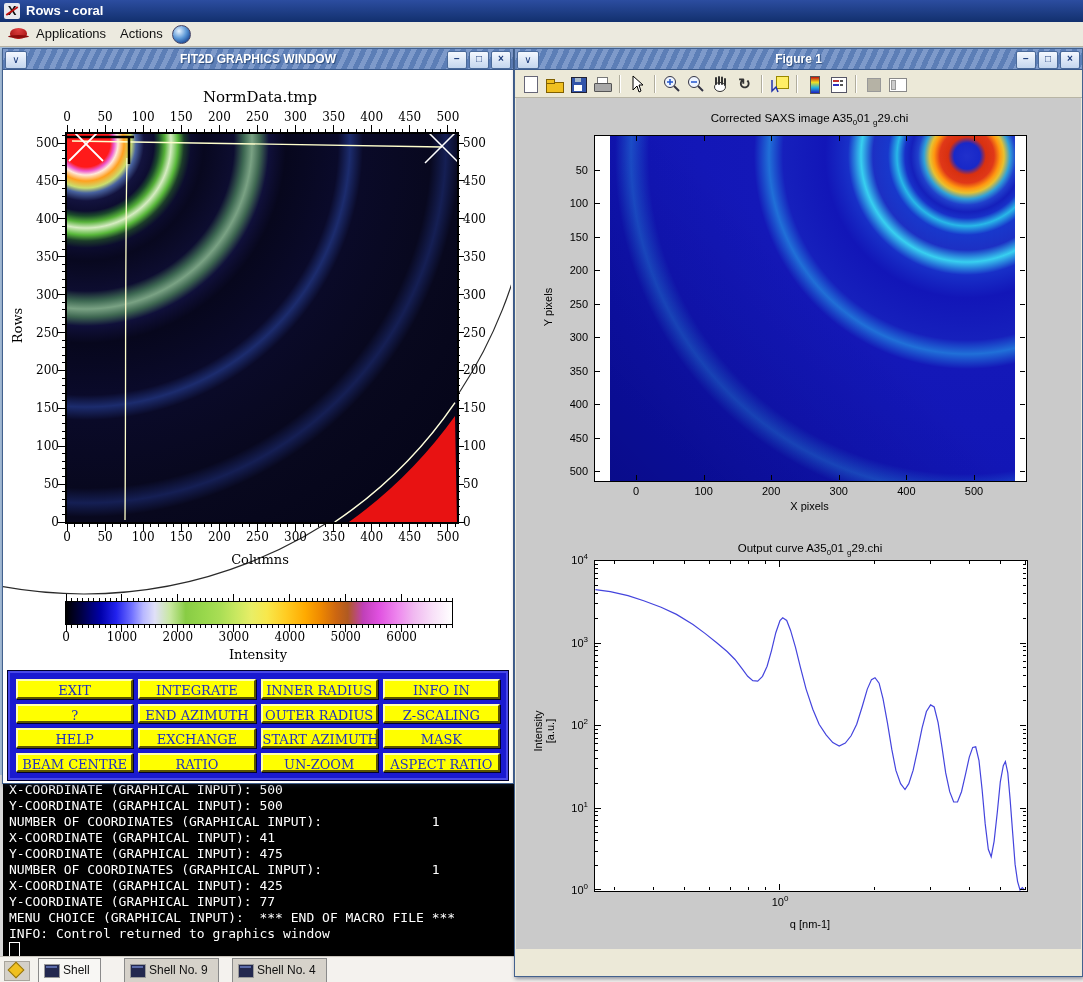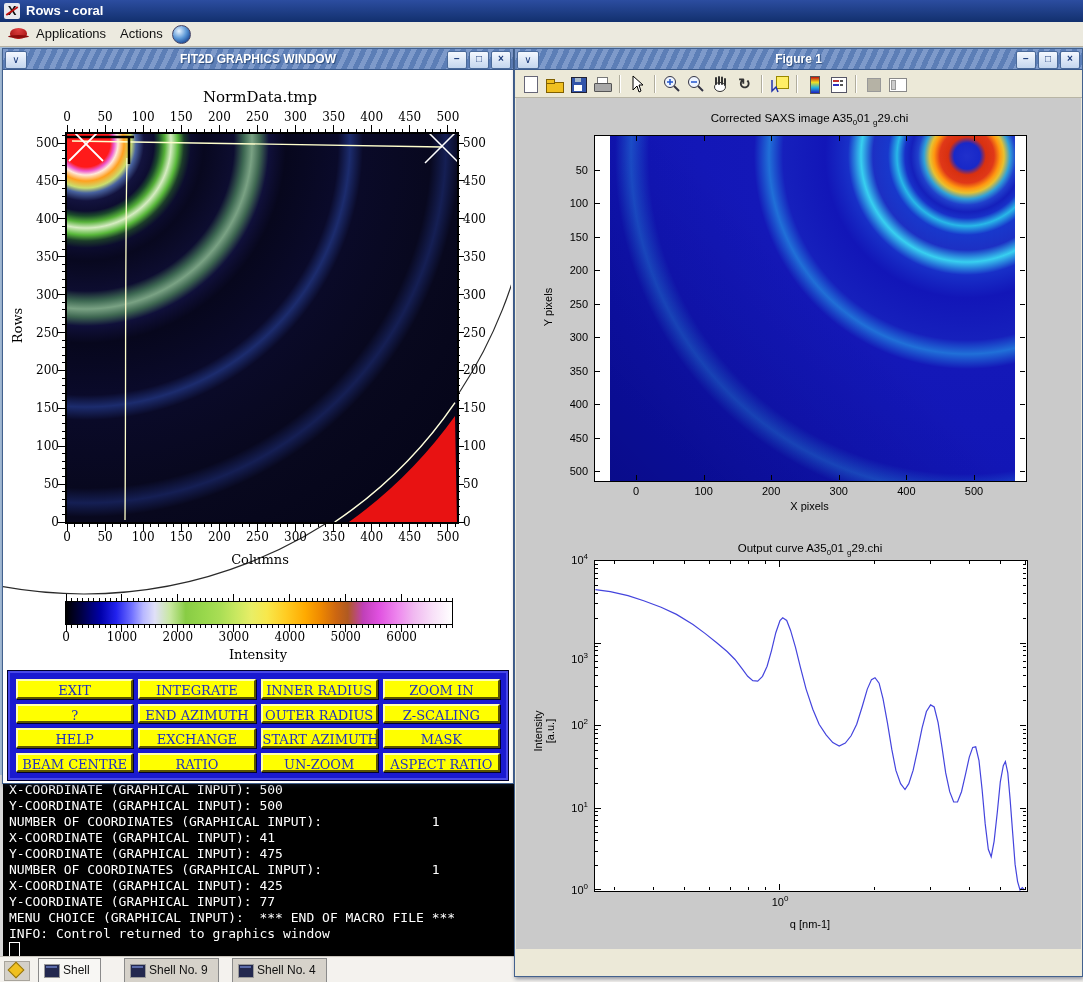--- a/index.html
+++ b/index.html
@@ -203,21 +203,21 @@
       </svg>
     </div>
     <div class="abs" id="fit2d-rows-label">Rows</div>
     <div class="abs" id="fit2d-columns-label">Columns</div>
     <div class="abs" id="fit2d-colorbar"></div>
     <div class="abs" id="fit2d-colorbar-label">Intensity</div>
     <div class="abs" id="fit2d-buttons">
         <div class="fit2d-btn">EXIT</div>
         <div class="fit2d-btn">INTEGRATE</div>
         <div class="fit2d-btn">INNER RADIUS</div>
-        <div class="fit2d-btn">ZOOM IN</div>
+        <div class="fit2d-btn">INFO IN</div>
         <div class="fit2d-btn">?</div>
         <div class="fit2d-btn">END AZIMUTH</div>
         <div class="fit2d-btn">OUTER RADIUS</div>
         <div class="fit2d-btn">Z-SCALING</div>
         <div class="fit2d-btn">HELP</div>
         <div class="fit2d-btn">EXCHANGE</div>
         <div class="fit2d-btn">START AZIMUTH</div>
         <div class="fit2d-btn">MASK</div>
         <div class="fit2d-btn">BEAM CENTRE</div>
         <div class="fit2d-btn">RATIO</div>
@@ -847,21 +847,21 @@
       <div class="mat-tick" style="left: 79px; top: 562.803px; width: 3px; height: 1px;"></div>
       <div class="mat-tick" style="left: 507px; top: 562.803px; width: 3px; height: 1px;"></div>
       <div class="mat-tick" style="left: 79px; top: 557.279px; width: 3px; height: 1px;"></div>
       <div class="mat-tick" style="left: 507px; top: 557.279px; width: 3px; height: 1px;"></div>
       <div class="mat-tick" style="left: 79px; top: 552.495px; width: 3px; height: 1px;"></div>
       <div class="mat-tick" style="left: 507px; top: 552.495px; width: 3px; height: 1px;"></div>
       <div class="mat-tick" style="left: 79px; top: 548.275px; width: 3px; height: 1px;"></div>
       <div class="mat-tick" style="left: 507px; top: 548.275px; width: 3px; height: 1px;"></div>
       <div class="mat-tick" style="left: 79px; top: 544.5px; width: 6px; height: 1px;"></div>
       <div class="mat-tick" style="left: 504px; top: 544.5px; width: 6px; height: 1px;"></div>
-      <div class="mat-ticklbl" style="left: 44px; top: 536.5px; width: 28px; text-align: right; margin-top: 16px;">10<sup>3</sup></div>
+      <div class="mat-ticklbl" style="left: 44px; top: 536.5px; width: 28px; text-align: right;">10<sup>3</sup></div>
       <div class="mat-tick" style="left: 79px; top: 519.665px; width: 3px; height: 1px;"></div>
       <div class="mat-tick" style="left: 507px; top: 519.665px; width: 3px; height: 1px;"></div>
       <div class="mat-tick" style="left: 79px; top: 505.137px; width: 3px; height: 1px;"></div>
       <div class="mat-tick" style="left: 507px; top: 505.137px; width: 3px; height: 1px;"></div>
       <div class="mat-tick" style="left: 79px; top: 494.83px; width: 3px; height: 1px;"></div>
       <div class="mat-tick" style="left: 507px; top: 494.83px; width: 3px; height: 1px;"></div>
       <div class="mat-tick" style="left: 79px; top: 486.835px; width: 3px; height: 1px;"></div>
       <div class="mat-tick" style="left: 507px; top: 486.835px; width: 3px; height: 1px;"></div>
       <div class="mat-tick" style="left: 79px; top: 480.303px; width: 3px; height: 1px;"></div>
       <div class="mat-tick" style="left: 507px; top: 480.303px; width: 3px; height: 1px;"></div>

